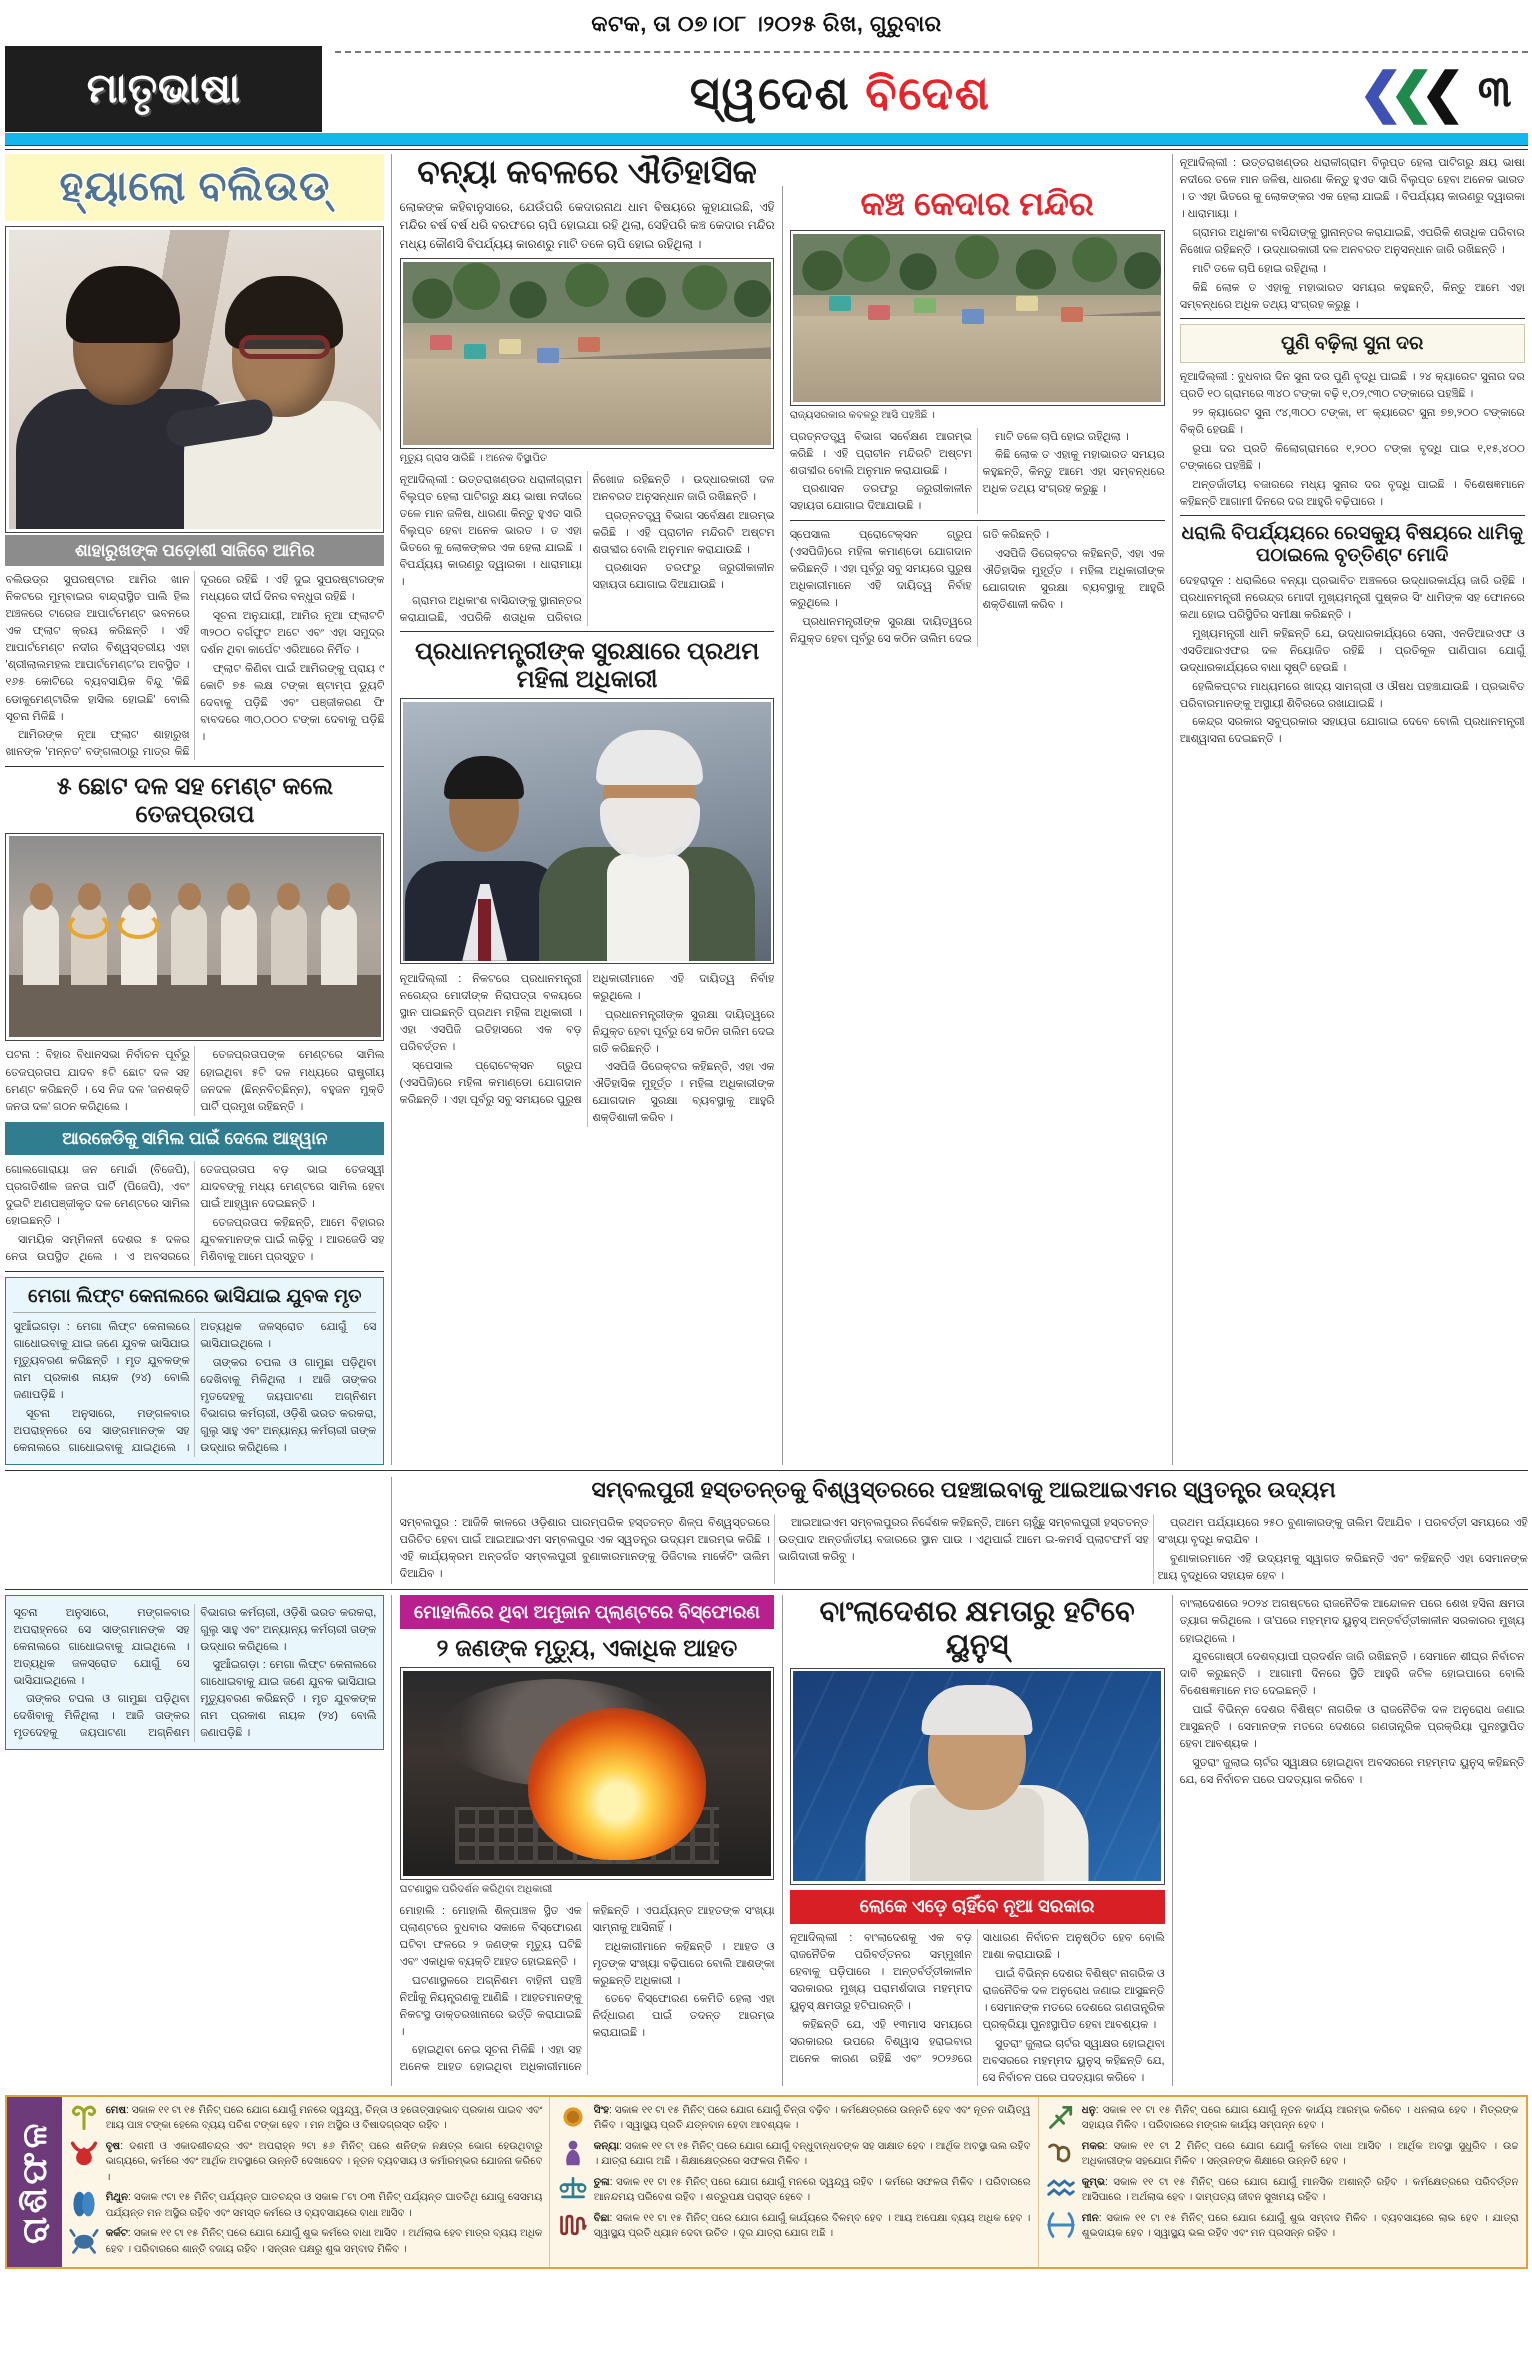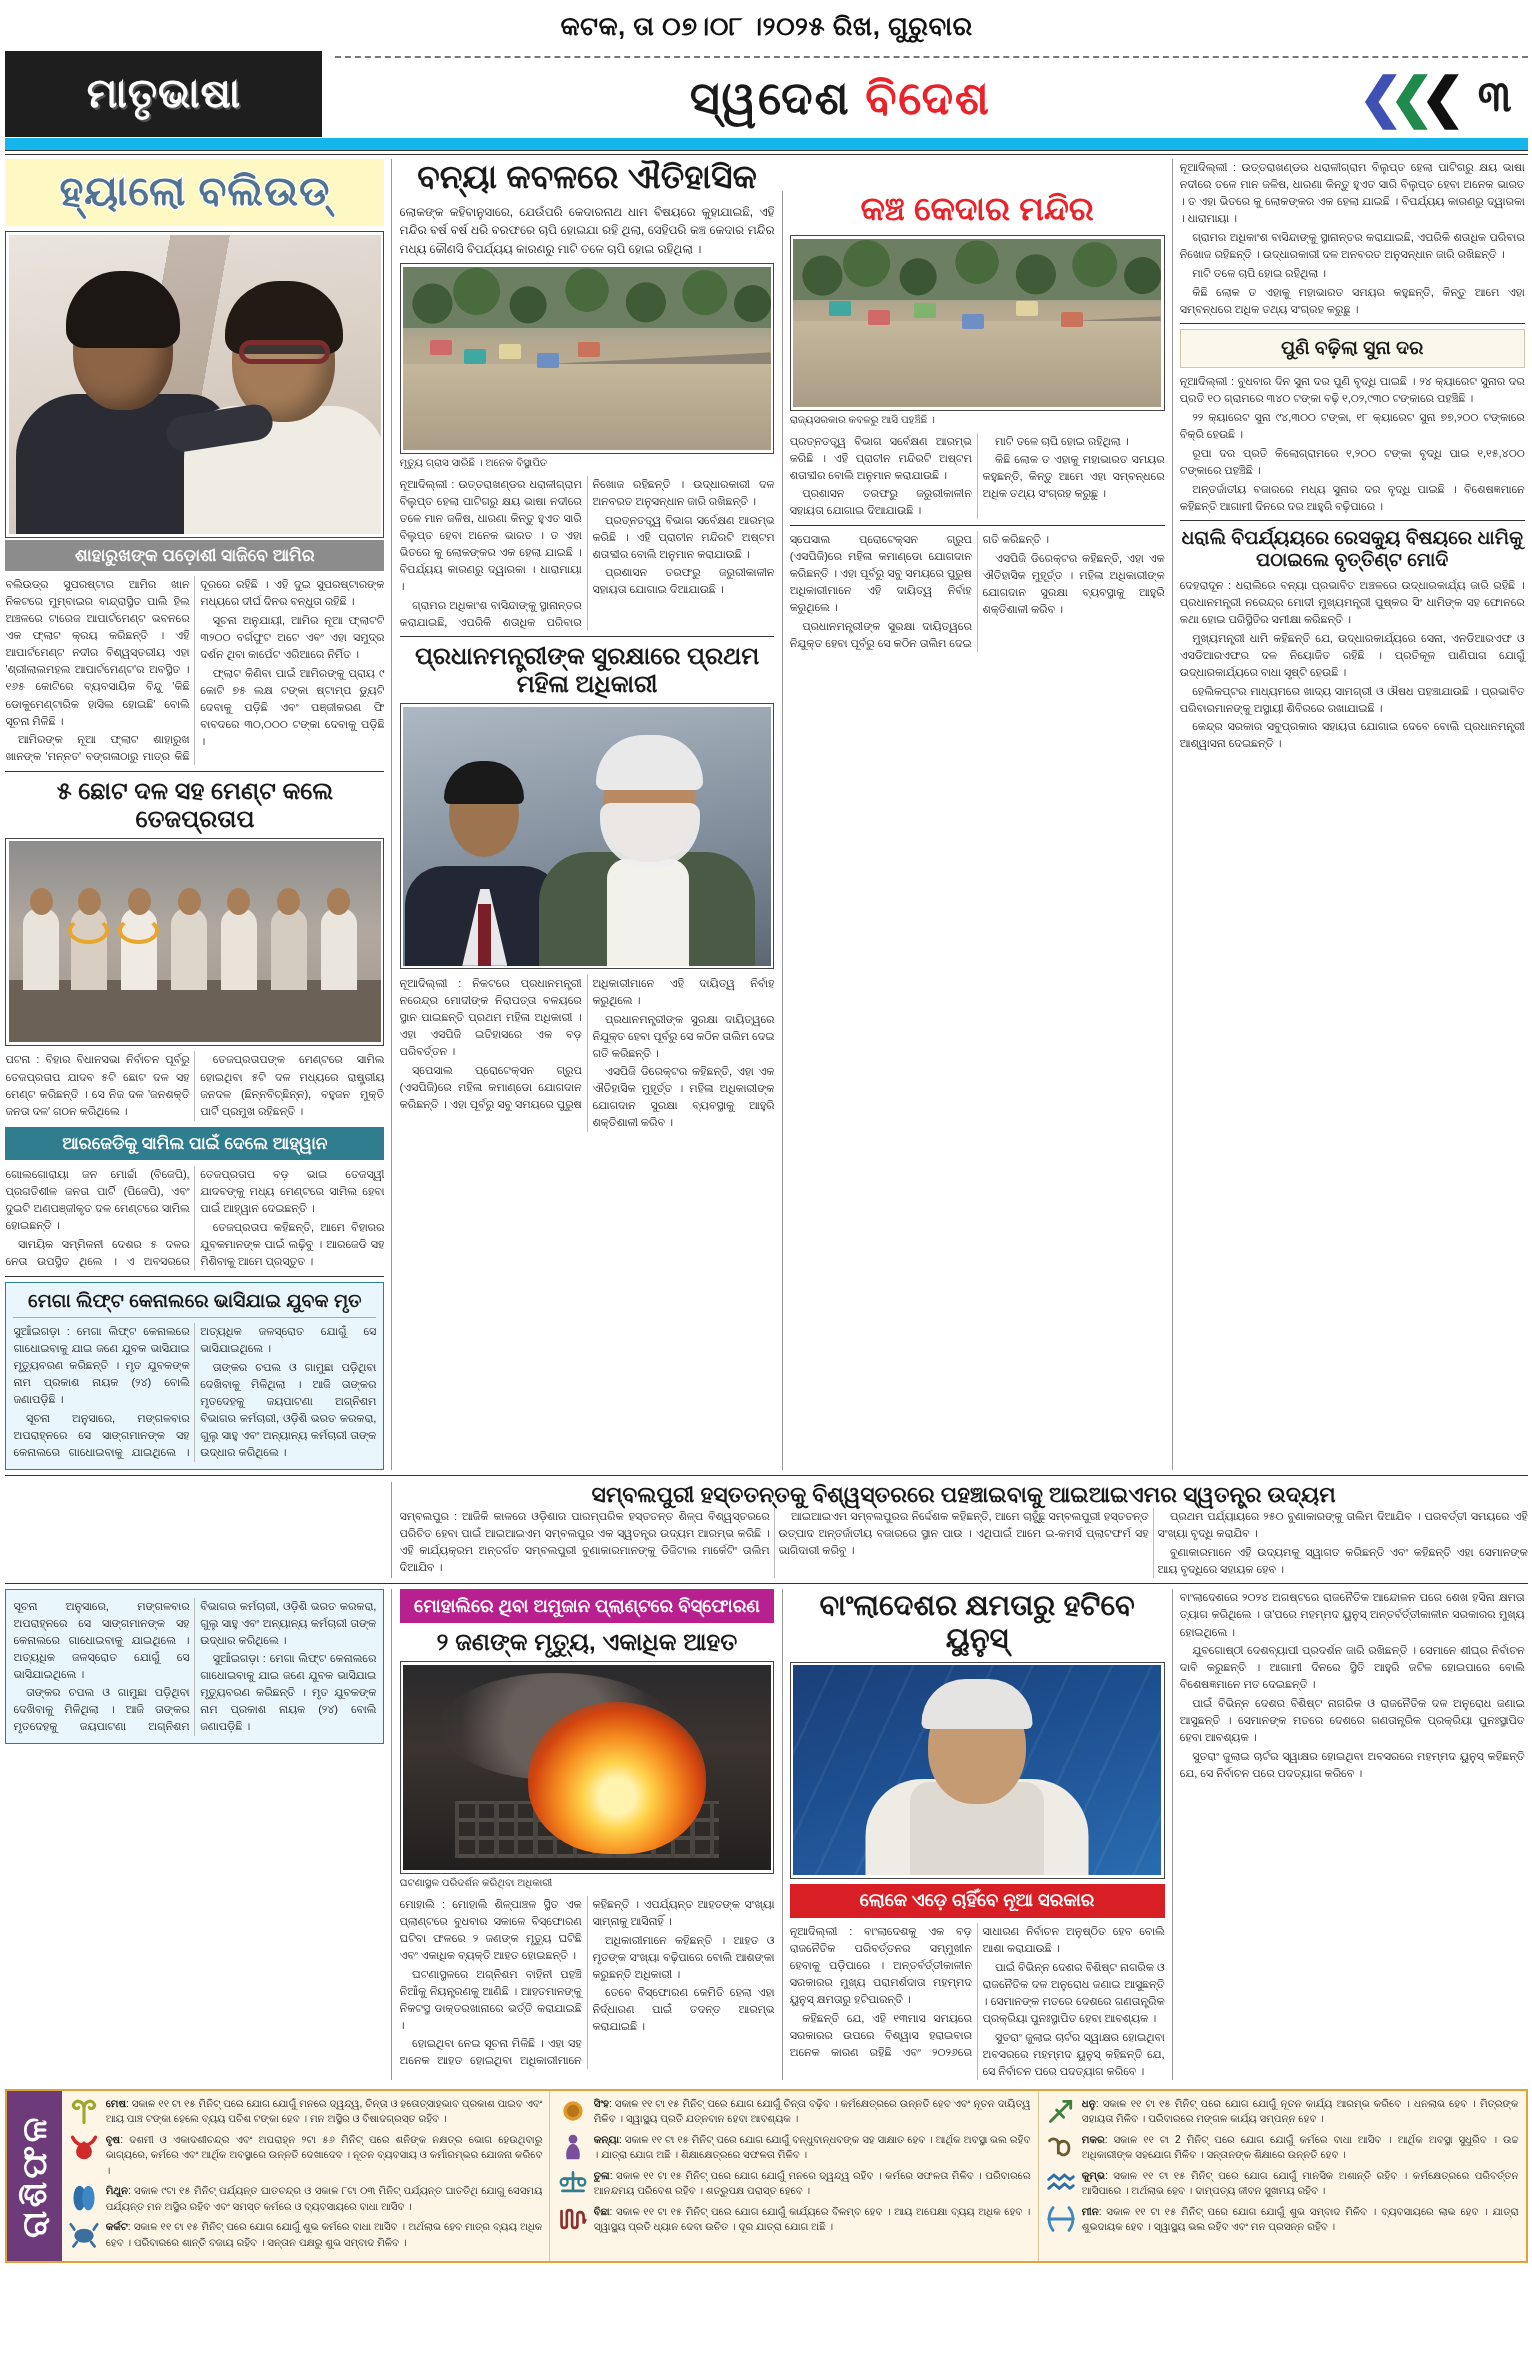--- a/index.html
+++ b/index.html
@@ -8,21 +8,21 @@
     width:1533px; height:2377px;
     font-family:"Liberation Sans", sans-serif;
     color:#1a1a1a;
     overflow:hidden;
     position:relative;
   }
   .page { width:1533px; height:2377px; position:relative; padding:0 5.4px; }
 
   
   .dateline {
-    text-align:center; font-size:26px; font-weight:bold; letter-spacing:0.4px;
+    text-align:center; font-size:22px; font-weight:bold; letter-spacing:0.4px;
     padding:10.7px 0 9px 0; color:#111;
   }
   .masthead {
     display:flex; align-items:stretch; height:86px; position:relative;
   }
   .logo-box {
     width:317px; background:#1e1e1e; display:flex; align-items:center; justify-content:center;
   }
   .logo-text {
     font-size:41px; font-weight:bold; color:#fff;
@@ -425,21 +425,21 @@
         <p>କେନ୍ଦ୍ର ସରକାର ସବୁପ୍ରକାର ସହାୟତା ଯୋଗାଇ ଦେବେ ବୋଲି ପ୍ରଧାନମନ୍ତ୍ରୀ ଆଶ୍ୱାସନା ଦେଇଛନ୍ତି ।</p>
       </div>
     </div>
   </div>
 
   <hr class="th">
   <div class="grid">
     <div class="colA"></div>
     <div style="flex:1;padding-left:7.1px;" class="vrule">
       <div class="hl-med" style="text-align:center;font-size:22px;">ସମ୍ବଲପୁରୀ ହସ୍ତତନ୍ତକୁ ବିଶ୍ୱସ୍ତରରେ ପହଞ୍ଚାଇବାକୁ ଆଇଆଇଏମର ସ୍ୱତନ୍ତ୍ର ଉଦ୍ୟମ</div>
-      <div class="body-txt cols3" style="margin-top:1px;">
+      <div class="body-txt cols3" style="margin-top:12px;">
         <p class="noind">ସମ୍ବଲପୁର : ଆଜିକି କାଳରେ ଓଡ଼ିଶାର ପାରମ୍ପରିକ ହସ୍ତତନ୍ତ ଶିଳ୍ପ ବିଶ୍ୱସ୍ତରରେ ପରିଚିତ ହେବା ପାଇଁ ଆଇଆଇଏମ ସମ୍ବଲପୁର ଏକ ସ୍ୱତନ୍ତ୍ର ଉଦ୍ୟମ ଆରମ୍ଭ କରିଛି । ଏହି କାର୍ଯ୍ୟକ୍ରମ ଅନ୍ତର୍ଗତ ସମ୍ବଲପୁରୀ ବୁଣାକାରମାନଙ୍କୁ ଡିଜିଟାଲ ମାର୍କେଟିଂ ତାଲିମ ଦିଆଯିବ ।</p>
         <p>ଆଇଆଇଏମ ସମ୍ବଲପୁରର ନିର୍ଦ୍ଦେଶକ କହିଛନ୍ତି, ଆମେ ଚାହୁଁଛୁ ସମ୍ବଲପୁରୀ ହସ୍ତତନ୍ତ ଉତ୍ପାଦ ଅନ୍ତର୍ଜାତୀୟ ବଜାରରେ ସ୍ଥାନ ପାଉ । ଏଥିପାଇଁ ଆମେ ଇ-କମର୍ସ ପ୍ଲାଟଫର୍ମ ସହ ଭାଗିଦାରୀ କରିବୁ ।</p>
         <p>ପ୍ରଥମ ପର୍ଯ୍ୟାୟରେ ୨୫୦ ବୁଣାକାରଙ୍କୁ ତାଲିମ ଦିଆଯିବ । ପରବର୍ତ୍ତୀ ସମୟରେ ଏହି ସଂଖ୍ୟା ବୃଦ୍ଧି କରାଯିବ ।</p>
         <p>ବୁଣାକାରମାନେ ଏହି ଉଦ୍ୟମକୁ ସ୍ୱାଗତ କରିଛନ୍ତି ଏବଂ କହିଛନ୍ତି ଏହା ସେମାନଙ୍କ ଆୟ ବୃଦ୍ଧିରେ ସହାୟକ ହେବ ।</p>
       </div>
     </div>
   </div>
 
   <hr class="th">
   <div class="grid">

